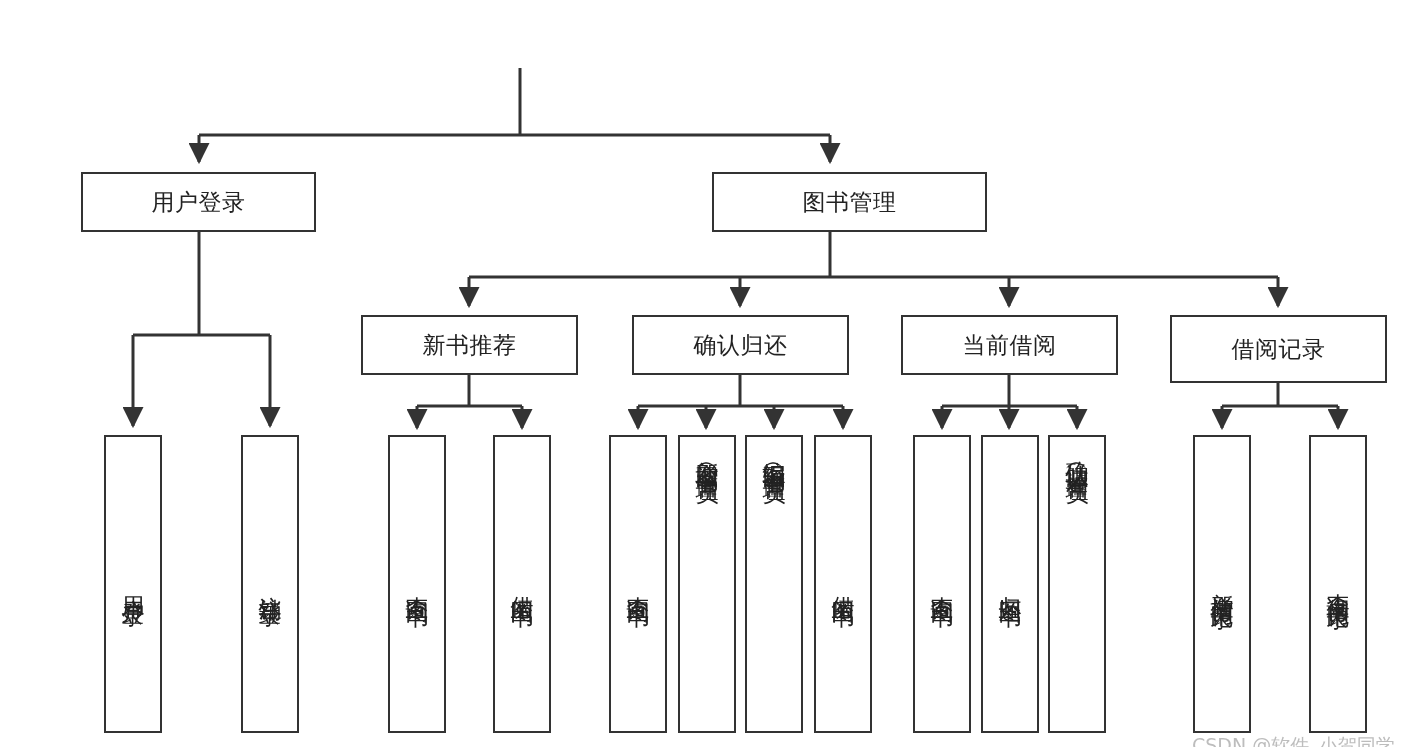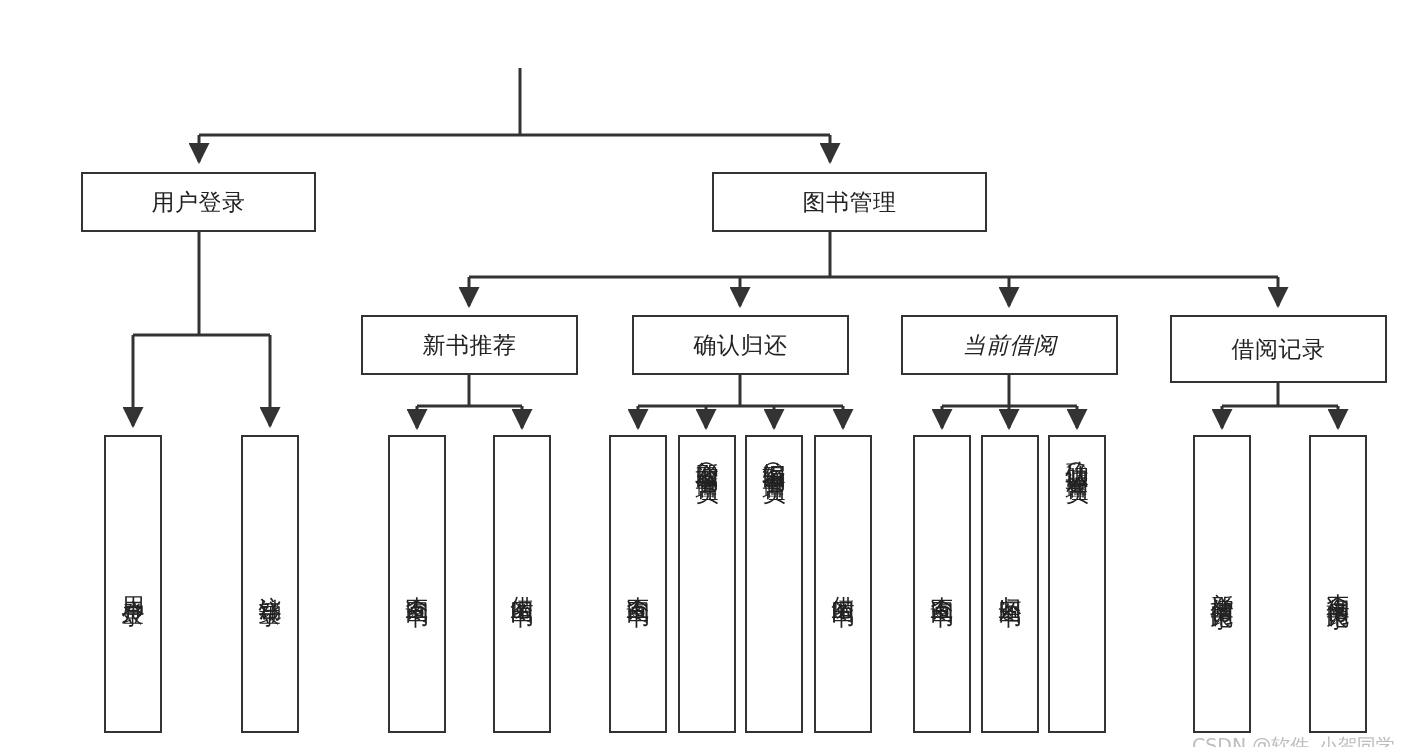--- a/index.html
+++ b/index.html
@@ -145,21 +145,21 @@
   </div>
 
   <div class="node h" style="left:361px; top:315px; width:217px; height:60px;">
     <span class="lbl">新书推荐</span>
   </div>
 
   <div class="node h" style="left:632px; top:315px; width:217px; height:60px;">
     <span class="lbl">确认归还</span>
   </div>
 
-  <div class="node h" style="left:901px; top:315px; width:217px; height:60px;font-style:italic;">
+  <div class="node h" style="left:901px; top:315px; width:217px; height:60px;">
     <span class="lbl">当前借阅</span>
   </div>
 
   <div class="node h" style="left:1170px; top:315px; width:217px; height:68px;">
     <span class="lbl">借阅记录</span>
   </div>
 
   <div class="node v mid" style="left:104px; top:435px; width:58px; height:298px;">
     <span class="lbl">用户登录</span>
   </div>

